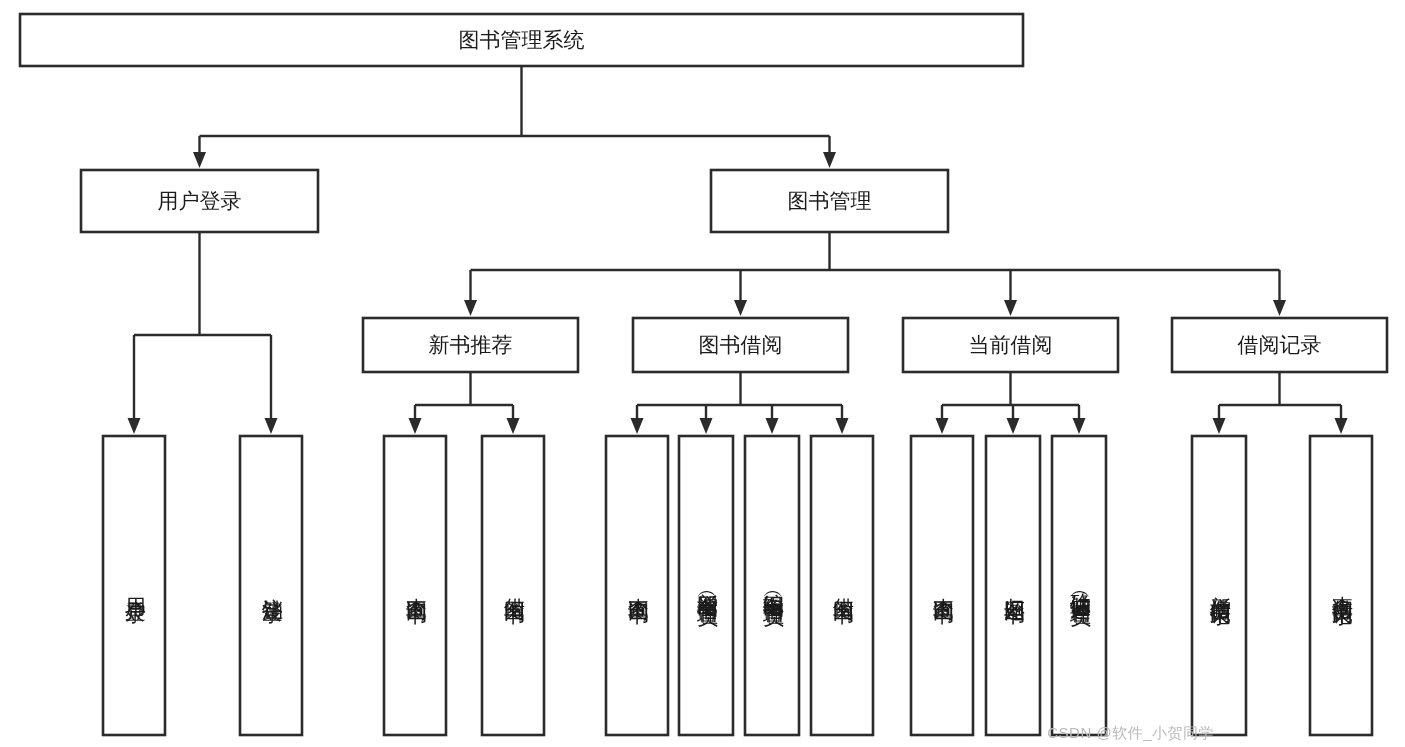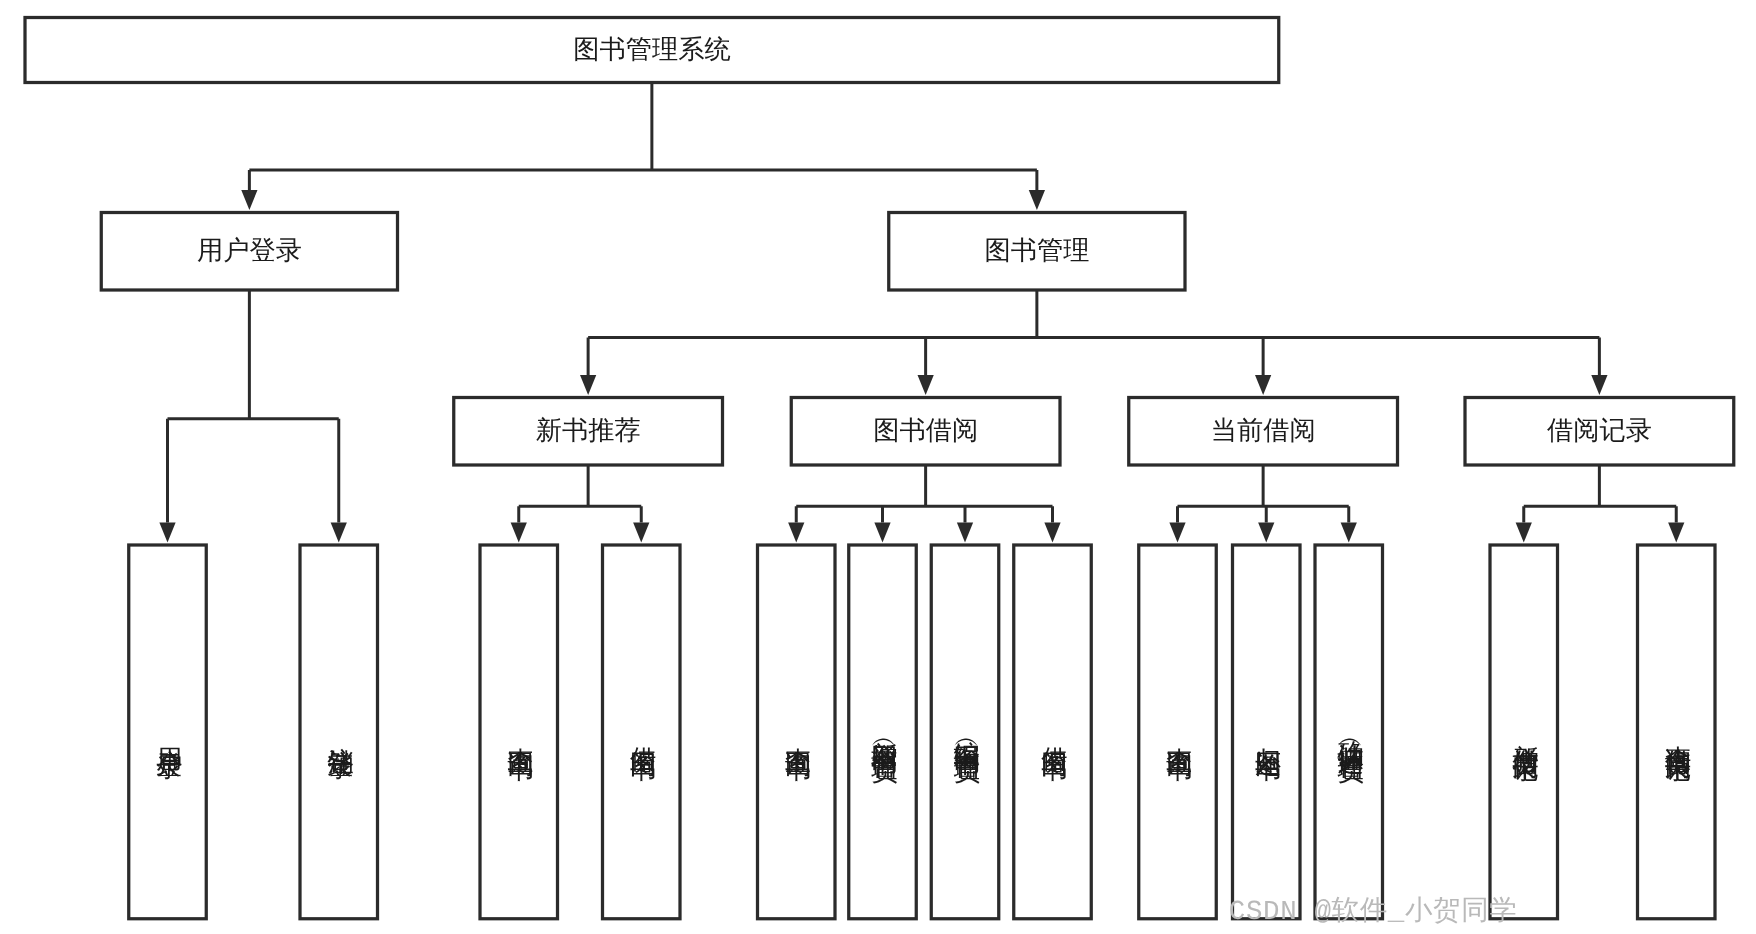--- a/index.html
+++ b/index.html
@@ -53,22 +53,22 @@
     fill: none;
   }
   .arrow-head {
     fill: #2b2b2b;
     stroke: none;
   }
   .watermark {
     position: absolute;
     right: 8px;
     bottom: 4px;
-    font-family: Liberation Mono, monospace;
-    font-size: 22px;
+    font-family: Liberation Sans, sans-serif;
+    font-size: 15px;
     color: #b9b9b9;
     letter-spacing: 0.5px;
     white-space: nowrap;
     pointer-events: none;
     margin-top: 12px;
   }
 </style>
 </head>
 <body>
 

